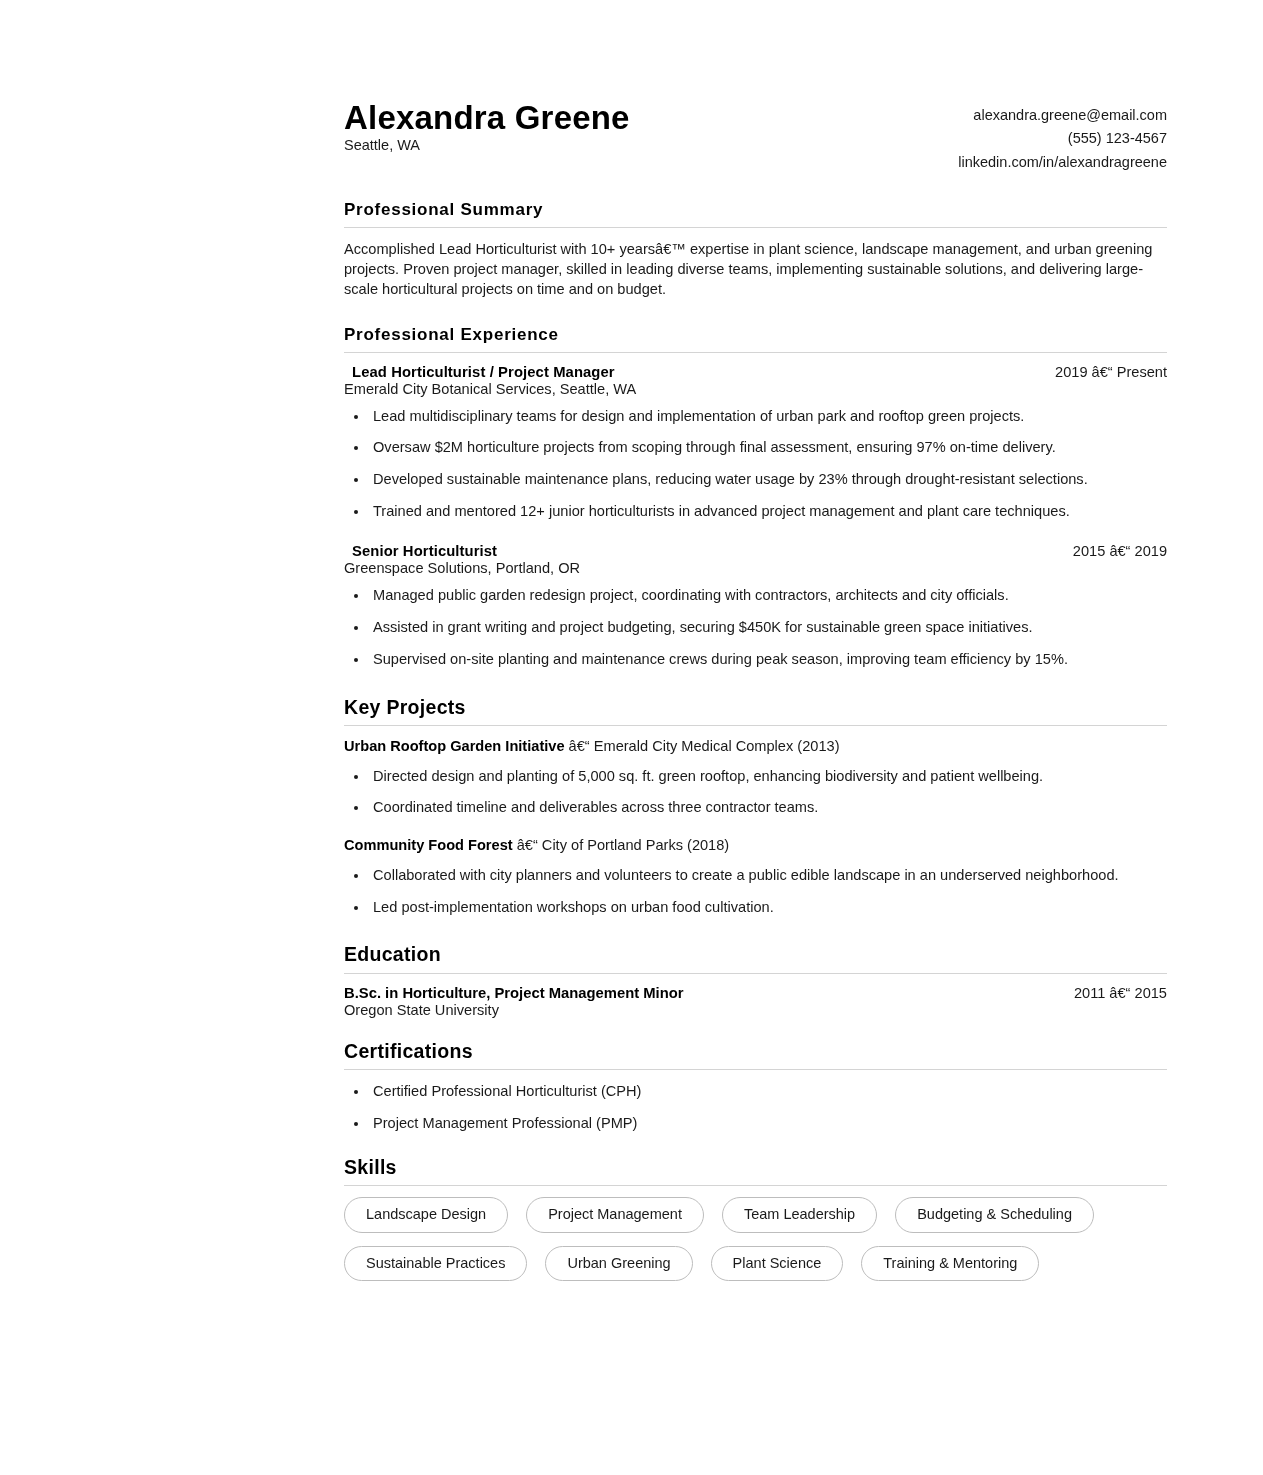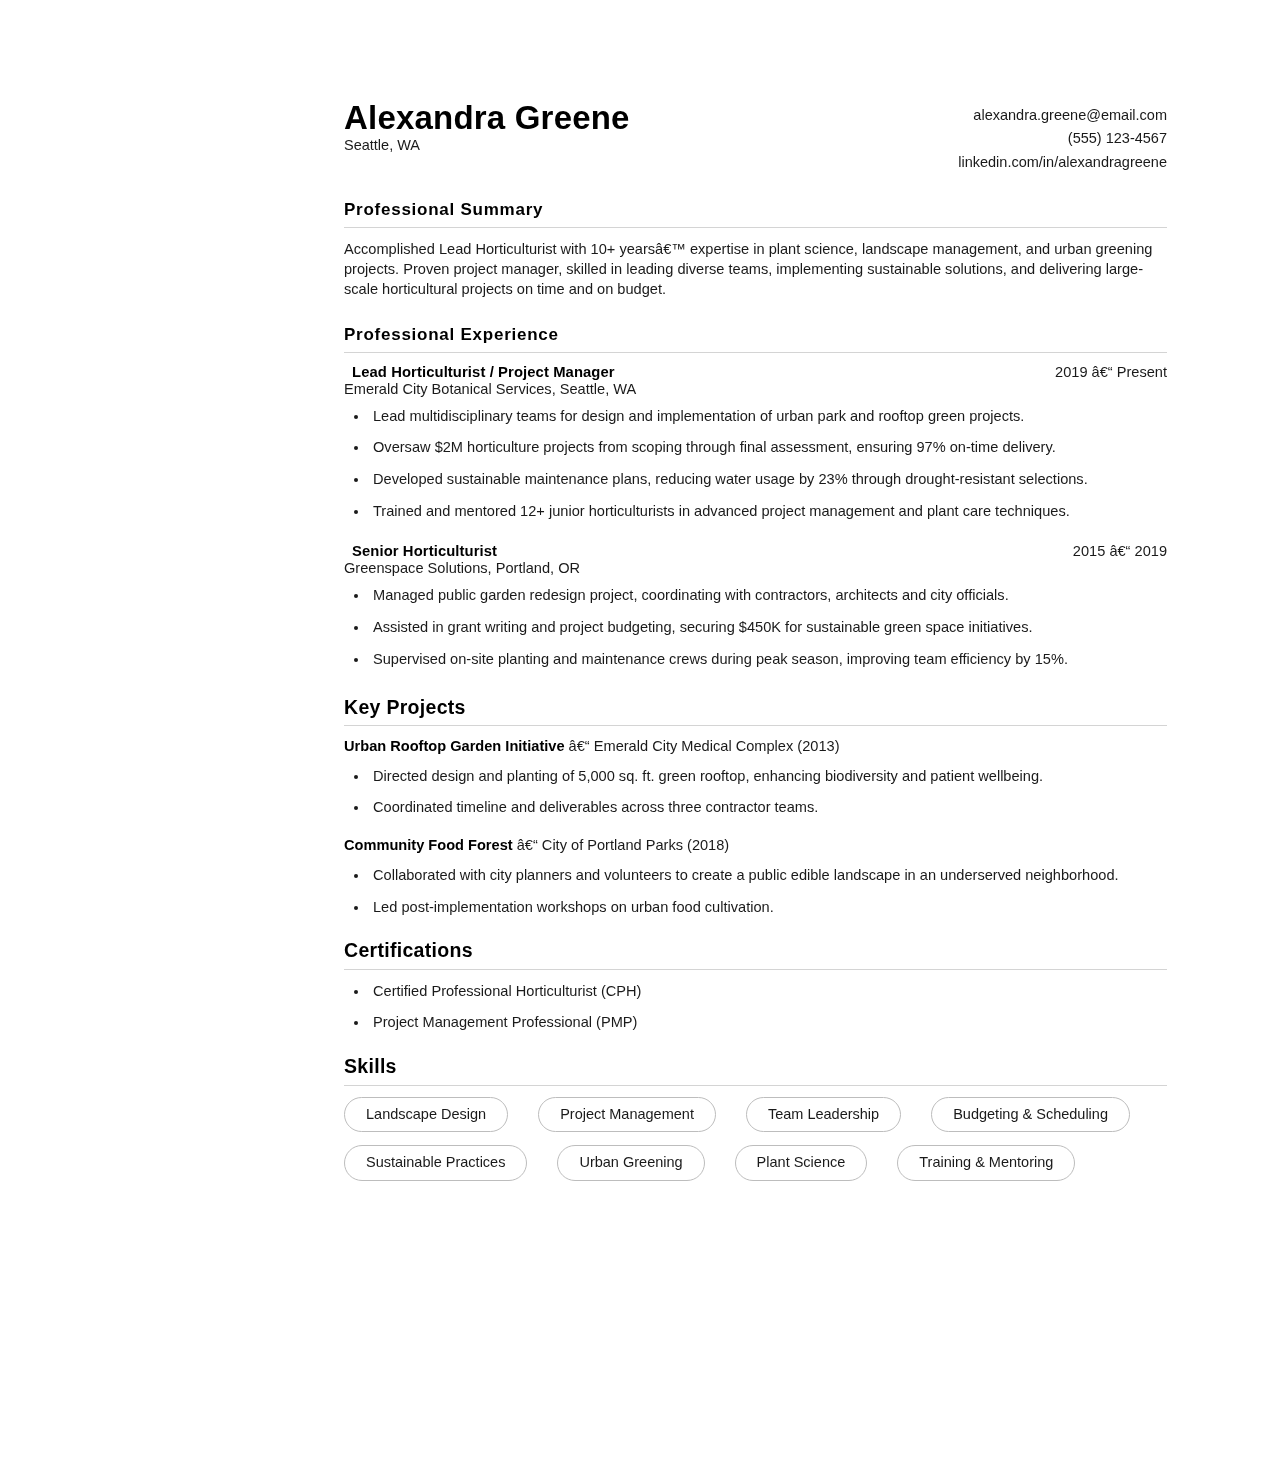--- a/index.html
+++ b/index.html
@@ -159,21 +159,21 @@
   .edu-school {
     font-size: 14.6px;
     margin-top: 1px;
     color: #1a1a1a;
   }
 
   
   .skills-wrap {
     display: flex;
     flex-wrap: wrap;
-    gap: 13px 30px;
+    gap: 13px 18px;
     margin-top: 2px;
   }
   .pill {
     border: 1px solid #bdbdbd;
     border-radius: 999px;
     background: #ffffff;
     font-size: 14.5px;
     color: #1a1a1a;
     padding: 8px 21px 9px 21px;
     line-height: 1.15;
@@ -250,20 +250,29 @@
 
       <div class="project">
         <div class="proj-head"><span class="pname">Community Food Forest</span><span> â€“ City of Portland Parks (2018)</span></div>
         <ul class="bullets">
           <li>Collaborated with city planners and volunteers to create a public edible landscape in an underserved neighborhood.</li>
           <li>Led post-implementation workshops on urban food cultivation.</li>
         </ul>
       </div>
     </div>
 
+    <div class="section">
+      <h2 class="sec-title lg">Education</h2>
+      <hr class="rule">
+      <div class="edu-head">
+        <span class="edu-degree">B.Sc. in Horticulture, Project Management Minor</span>
+        <span class="edu-dates">2011 â€“ 2015</span>
+      </div>
+      <div class="edu-school">Oregon State University</div>
+    </div>
 
     <div class="section tight">
       <h2 class="sec-title lg">Certifications</h2>
       <hr class="rule">
       <ul class="bullets">
         <li>Certified Professional Horticulturist (CPH)</li>
         <li>Project Management Professional (PMP)</li>
       </ul>
     </div>
 

